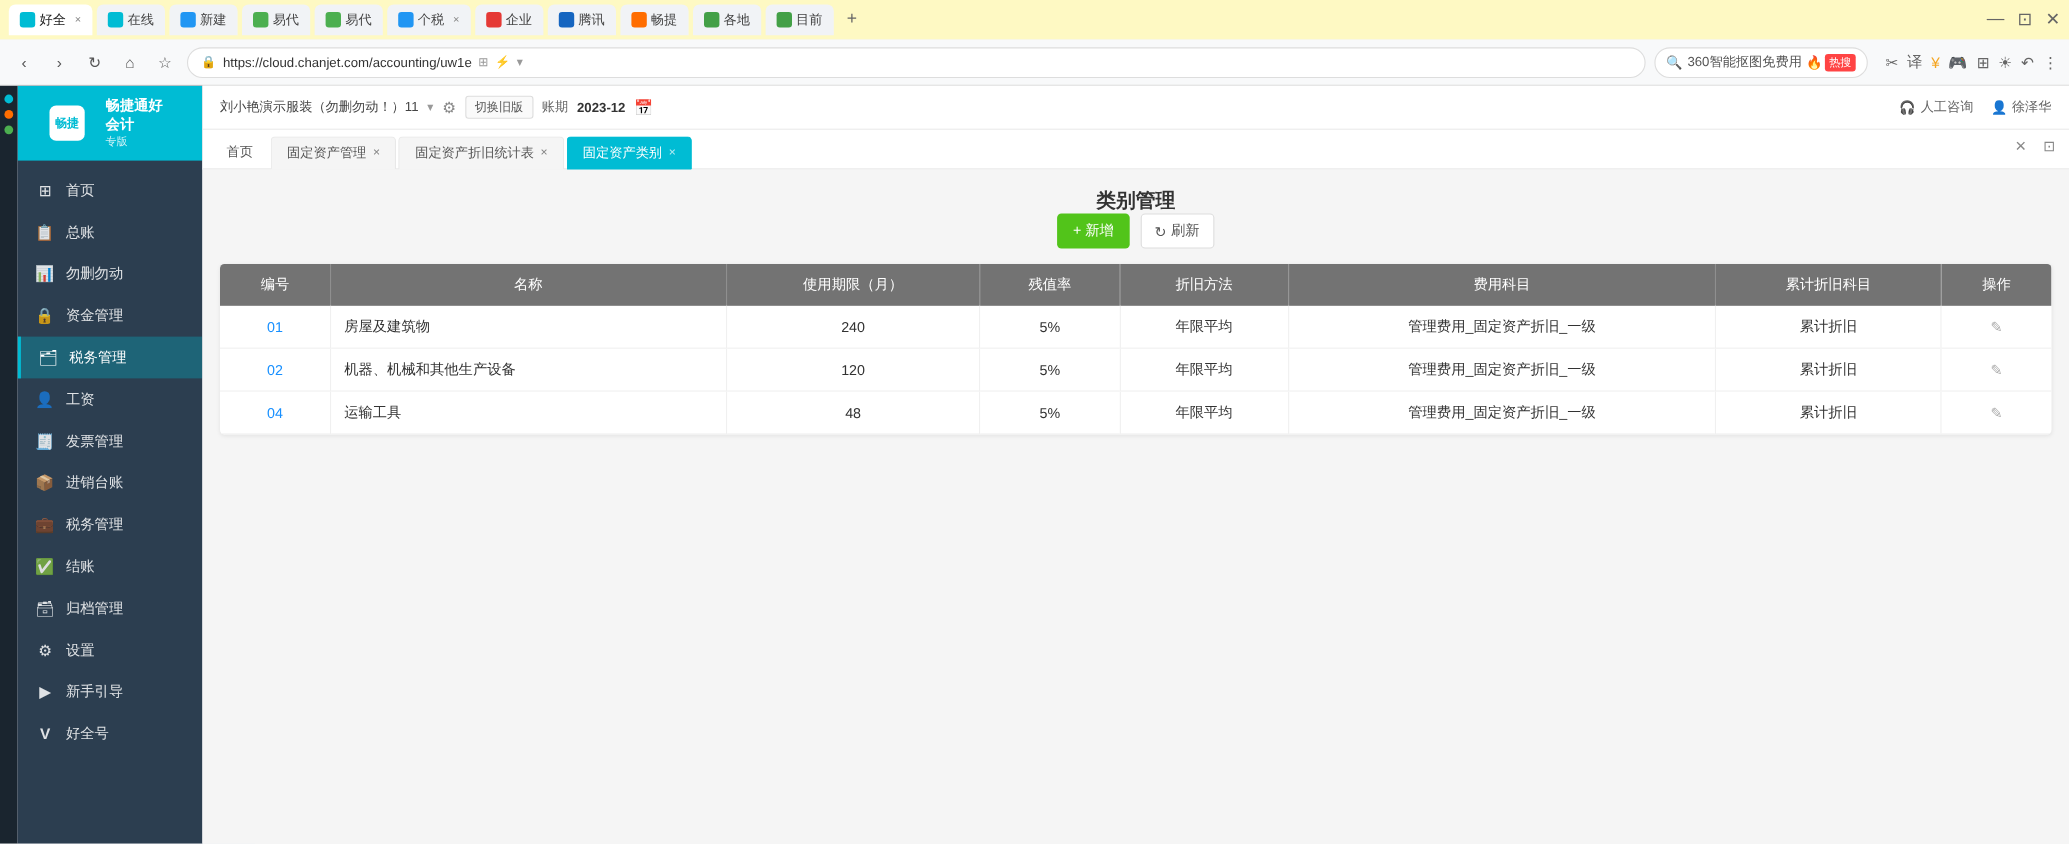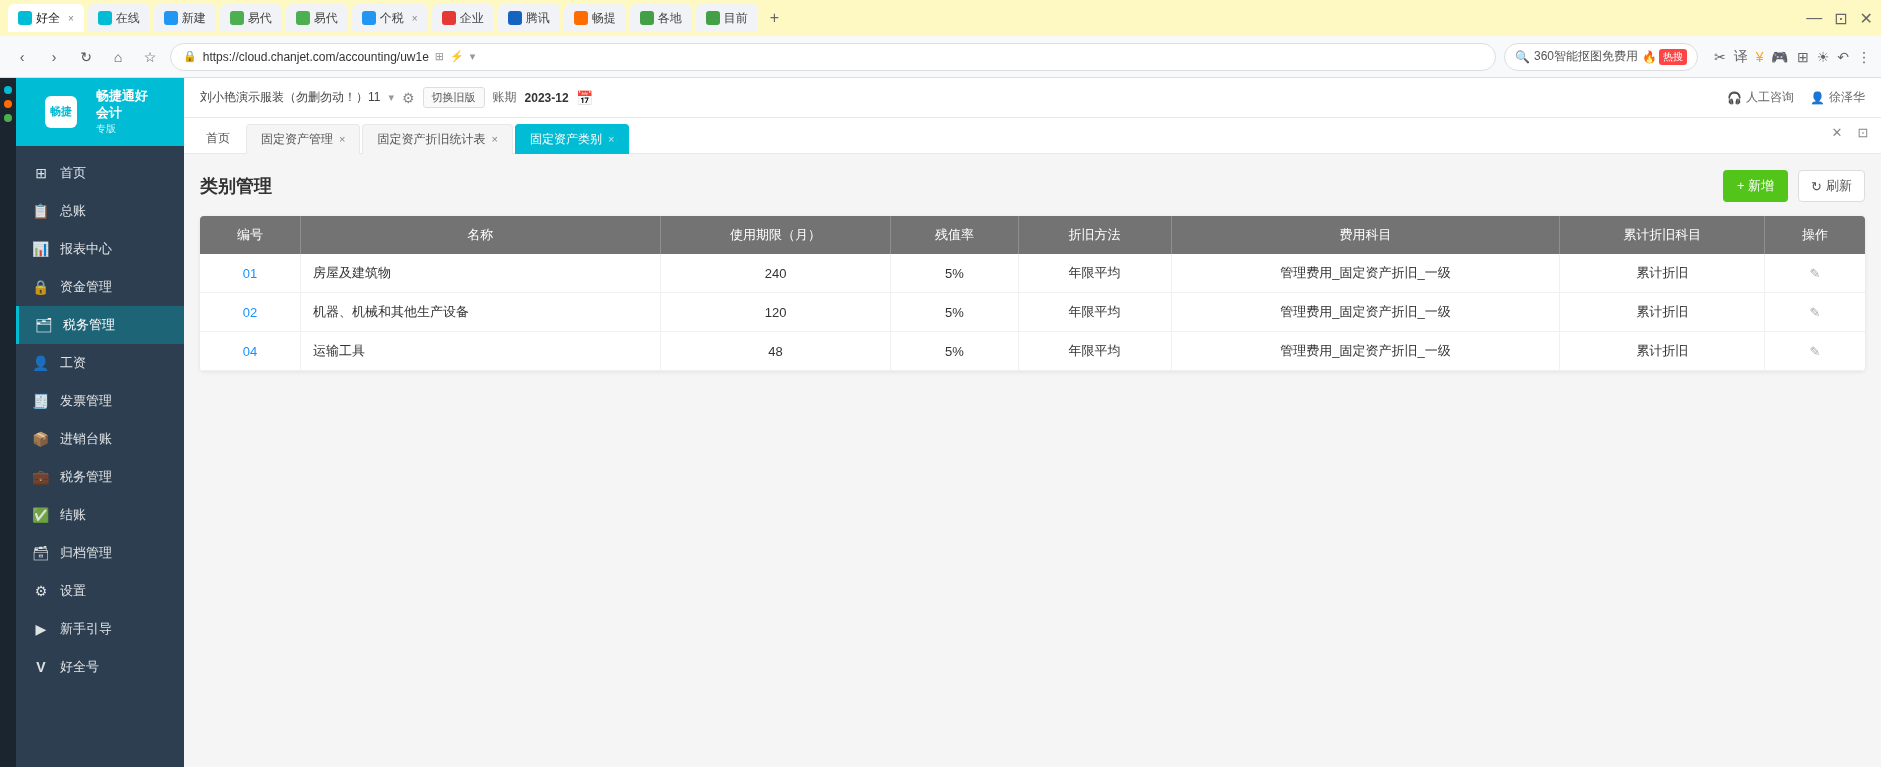--- a/index.html
+++ b/index.html
@@ -57,21 +57,21 @@
     .breadcrumb-tab.active { background: #00bcd4; color: #fff; border-color: #00bcd4; }
     .breadcrumb-tab.plain { background: transparent; border: none; color: #555; }
     .breadcrumb-tab-close { font-size: 11px; color: inherit; opacity: 0.7; cursor: pointer; }
     .tab-window-controls { position: absolute; right: 8px; top: 4px; display: flex; gap: 6px; }
     .tab-window-btn { width: 20px; height: 20px; display: flex; align-items: center; justify-content: center; color: #888; cursor: pointer; font-size: 13px; }
 
     
     .page-body { flex: 1; overflow-y: auto; padding: 16px; }
 
     
-    .page-header { display: flex; align-items: center; justify-content: space-between; margin-bottom: 14px; }
+    .page-header { display: flex; align-items: center; justify-content: space-between; margin-bottom: 14px; flex-direction: column; }
     .page-title { font-size: 18px; font-weight: bold; color: #333; }
     .header-actions { display: flex; gap: 10px; }
     .btn-add { background: #52c41a; color: #fff; border: none; padding: 6px 14px; border-radius: 4px; font-size: 13px; cursor: pointer; display: flex; align-items: center; gap: 4px; }
     .btn-refresh { background: #fff; color: #555; border: 1px solid #ddd; padding: 6px 12px; border-radius: 4px; font-size: 13px; cursor: pointer; display: flex; align-items: center; gap: 4px; }
 
     
     .data-table { width: 100%; border-collapse: collapse; background: #fff; border-radius: 4px; overflow: hidden; box-shadow: 0 1px 4px rgba(0,0,0,0.08); }
     .data-table thead tr { background: #737373; }
     .data-table thead th { color: #fff; padding: 10px 12px; font-size: 13px; font-weight: normal; text-align: center; border-right: 1px solid rgba(255,255,255,0.2); }
     .data-table thead th:last-child { border-right: none; }
@@ -195,21 +195,21 @@
       <div class="sidebar-item">
         <span class="sidebar-item-icon">⊞</span>
         <span>首页</span>
       </div>
       <div class="sidebar-item">
         <span class="sidebar-item-icon">📋</span>
         <span>总账</span>
       </div>
       <div class="sidebar-item">
         <span class="sidebar-item-icon">📊</span>
-        <span>报表中心</span>
+        <span>勿删勿动</span>
       </div>
       <div class="sidebar-item">
         <span class="sidebar-item-icon">🔒</span>
         <span>资金管理</span>
       </div>
       <div class="sidebar-item active">
         <span class="sidebar-item-icon">🗂</span>
         <span>税务管理</span>
       </div>
       <div class="sidebar-item">

